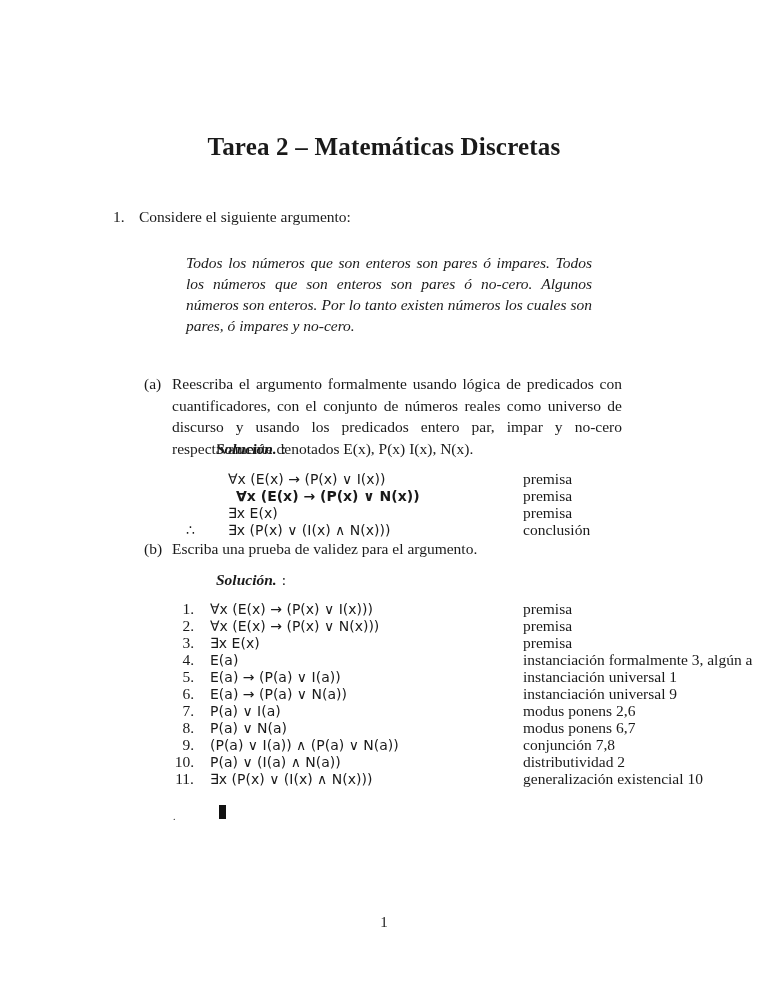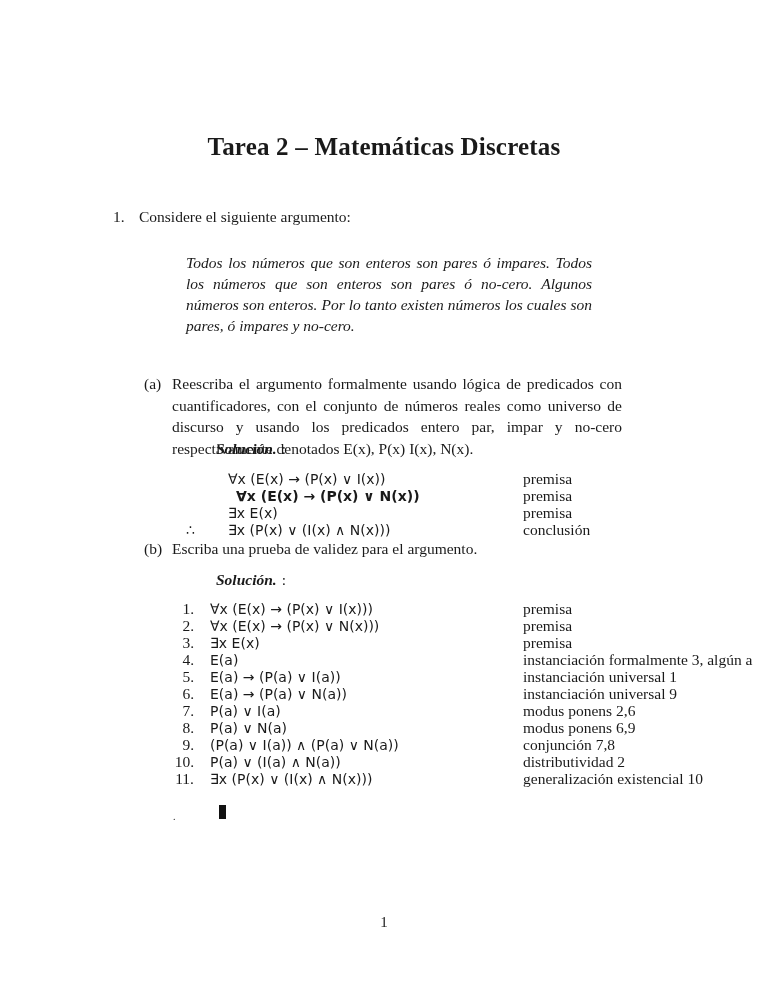--- a/index.html
+++ b/index.html
@@ -153,21 +153,21 @@
     </div>
   <div class="proof-row" style="top:702px;left:0;">
       <span class="just">modus ponens 2,6</span>
     </div>
 
   <div class="proof-row" style="top:719px;left:164px;">
       <span class="pnum">8.</span>
       <span class="pexpr math">P(a) ∨ N(a)</span>
     </div>
   <div class="proof-row" style="top:719px;left:0;">
-      <span class="just">modus ponens 6,9</span>
+      <span class="just">modus ponens 6,7</span>
     </div>
 
   <div class="proof-row" style="top:736px;left:164px;">
       <span class="pnum">9.</span>
       <span class="pexpr math">(P(a) ∨ I(a)) ∧ (P(a) ∨ N(a))</span>
     </div>
   <div class="proof-row" style="top:736px;left:0;">
       <span class="just">conjunción 7,8</span>
     </div>
 

